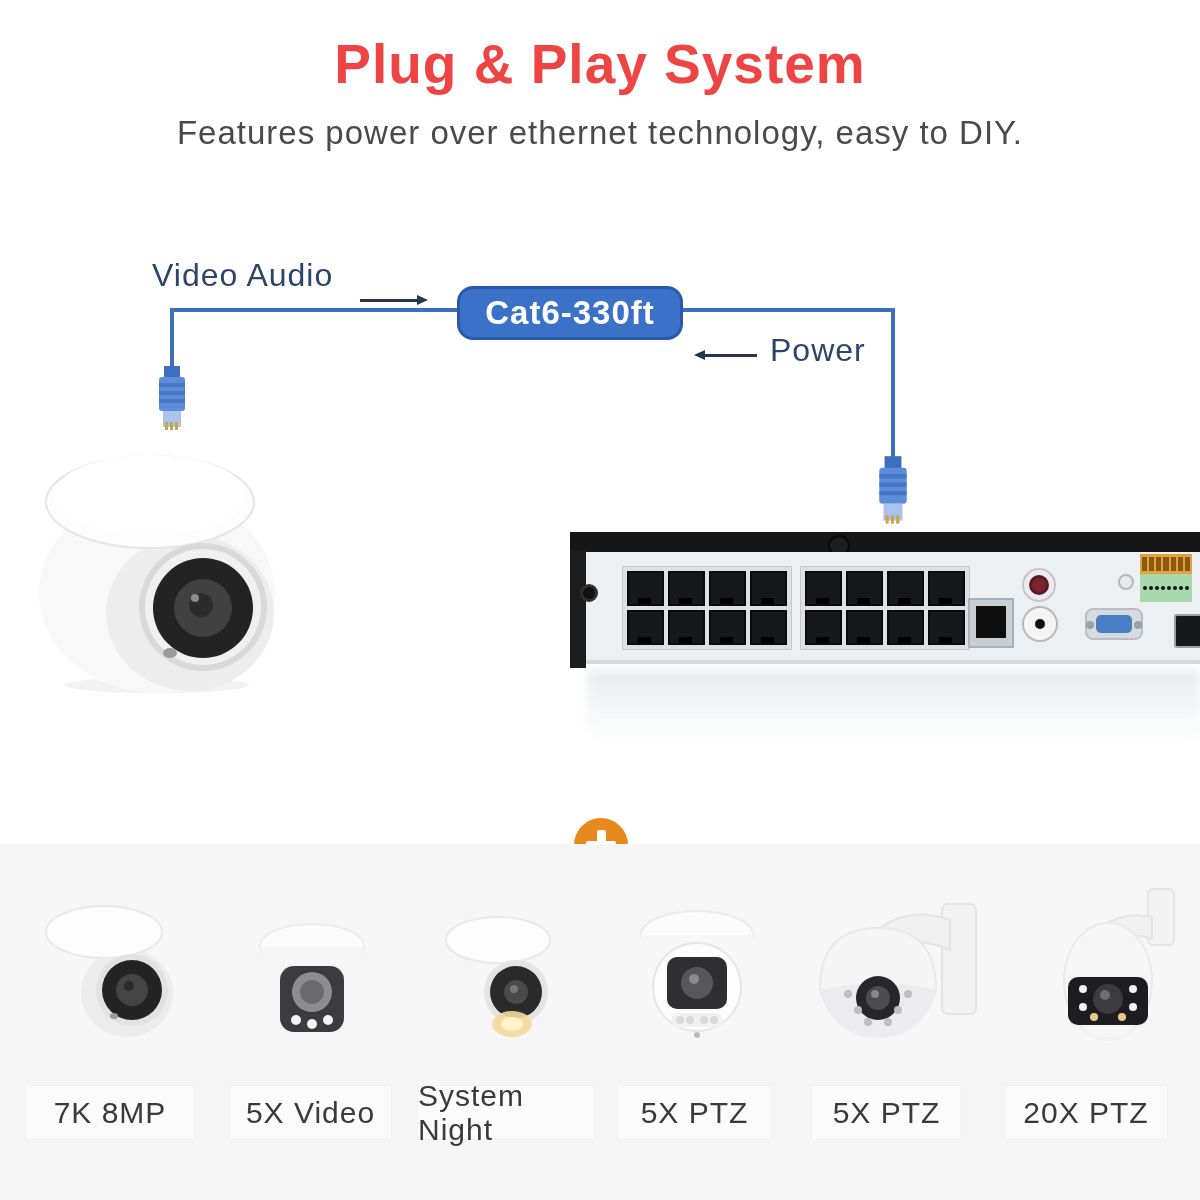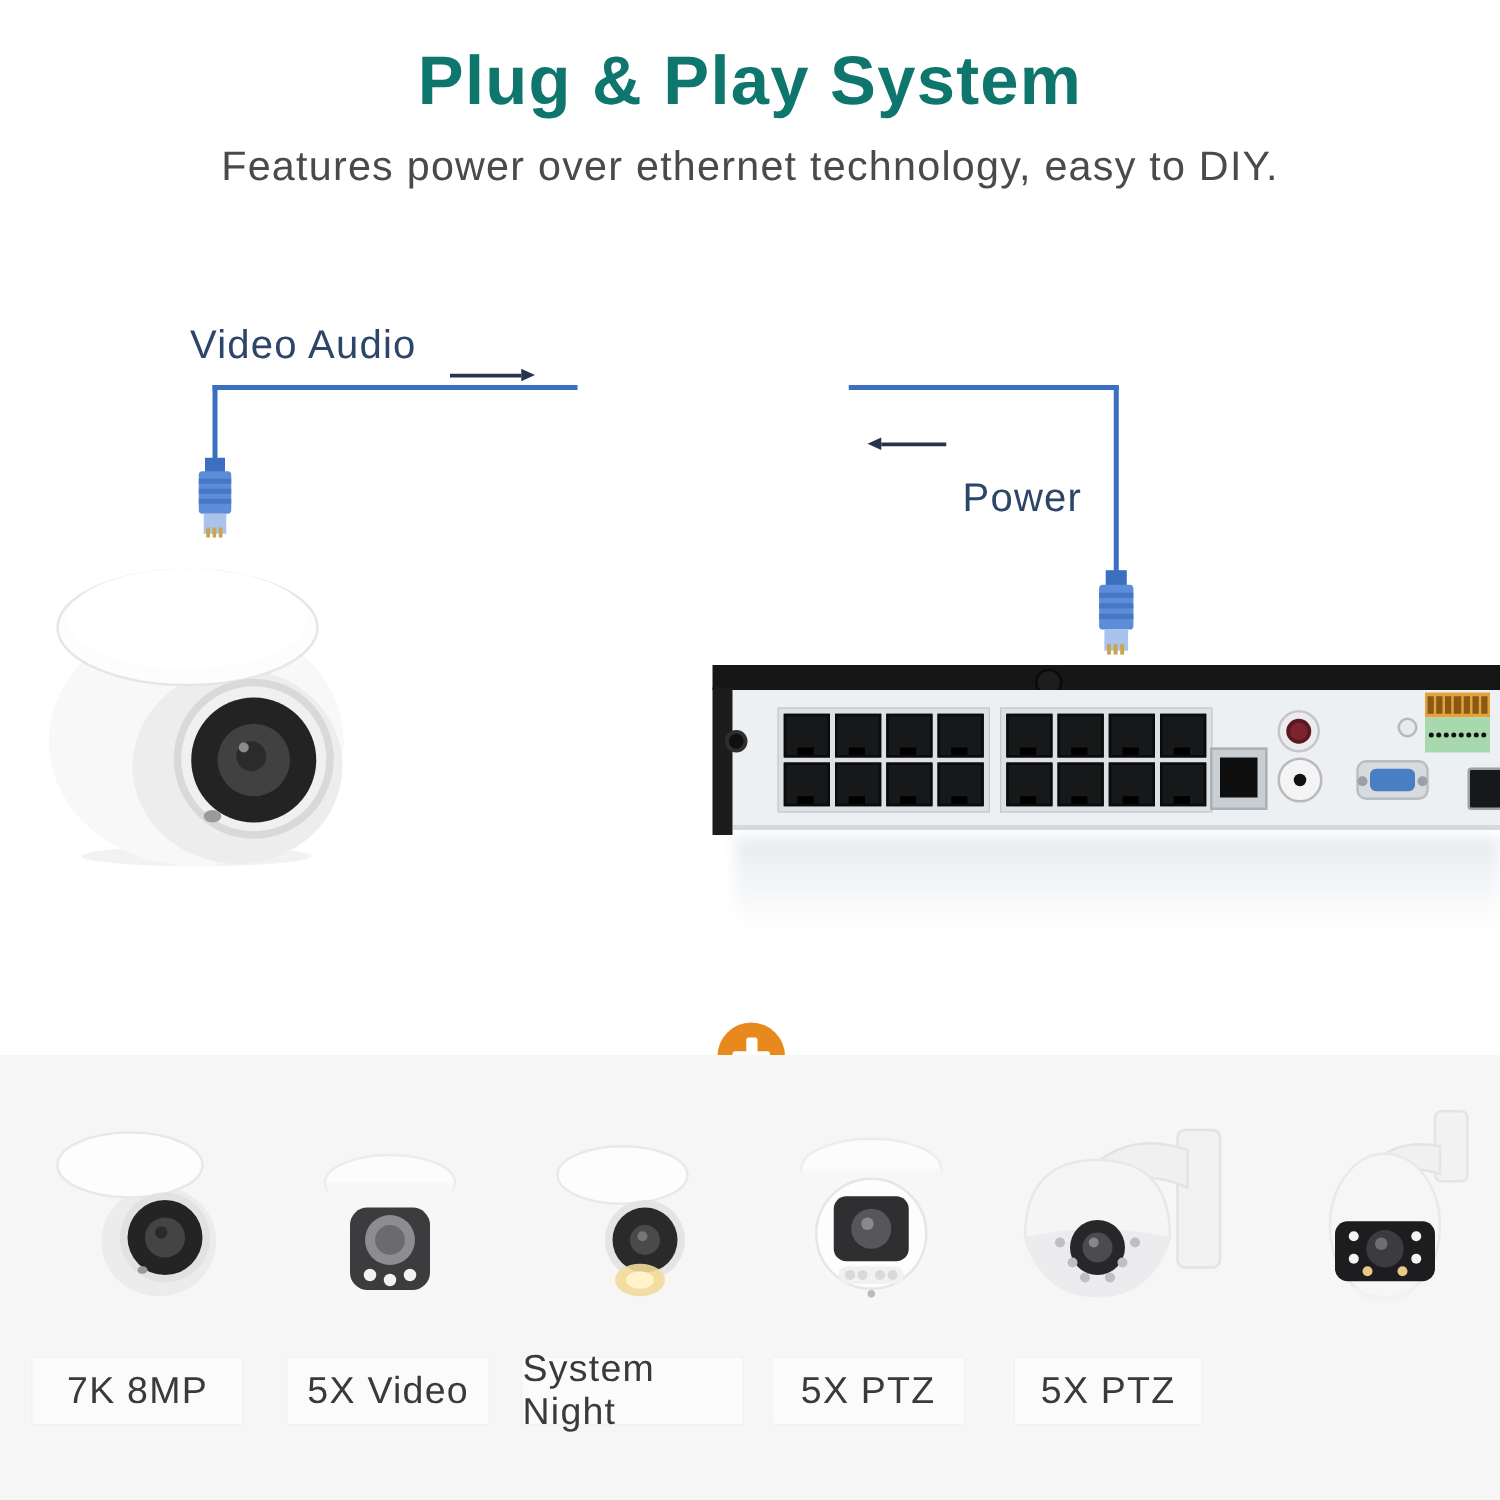--- a/index.html
+++ b/index.html
@@ -2,21 +2,21 @@
 <html><head>
 <meta charset="utf-8">
 <style>
   html,body{margin:0;padding:0;background:#fff;}
   .canvas{position:relative;width:1200px;height:1200px;background:#ffffff;overflow:hidden;
           font-family:"Liberation Sans",sans-serif;}
   .abs{position:absolute;}
 
   
   .title{left:0;top:32px;width:1200px;text-align:center;font-size:55px;font-weight:800;
-         color:#0f766e;letter-spacing:1px;}
+         color:#ef4444;letter-spacing:1px;}
   .subtitle{left:0;top:114px;width:1200px;text-align:center;font-size:33px;font-weight:400;
             color:#4a4a4a;letter-spacing:1px;}
 
   
   .navy-label{font-size:32px;color:#2c4568;font-weight:500;letter-spacing:1px;}
   .arrow-line{height:3px;background:#26344e;}
   .arrow-head-right{width:0;height:0;border-top:5px solid transparent;border-bottom:5px solid transparent;
                     border-left:11px solid #26344e;}
   .arrow-head-left{width:0;height:0;border-top:5px solid transparent;border-bottom:5px solid transparent;
                    border-right:11px solid #26344e;}
@@ -89,27 +89,28 @@
   <div class="abs subtitle">Features power over ethernet technology, easy to DIY.</div>
   <div class="abs" style="left:360px;top:295px;display:flex;align-items:center;">
     <div class="arrow-line" style="width:57px;"></div>
       <div class="arrow-head-right"></div>
   </div>
 
   <div class="abs" style="left:694px;top:350px;display:flex;align-items:center;">
     <div class="arrow-head-left"></div>
       <div class="arrow-line" style="width:52px;"></div>
   </div>
-  <div class="abs navy-label" style="left:770px;top:332px;margin-top:48px;">Power</div>
+  <div class="abs navy-label" style="left:770px;top:332px;">Power</div>
 
   <div class="abs blue-line" style="left:170px;top:308px;width:292px;height:4px;"></div>
   <div class="abs blue-line" style="left:170px;top:308px;width:4px;height:64px;"></div>
   <div class="abs blue-line" style="left:679px;top:308px;width:216px;height:4px;"></div>
   <div class="abs blue-line" style="left:891px;top:308px;width:4px;height:150px;"></div>
 
+  <div class="abs cable-badge">Cat6-330ft</div>
 
   <svg class="abs" style="left:154px;top:366px;" width="36" height="66" viewBox="0 0 36 66">
     <rect x="10" y="0" width="16" height="12" fill="#3d6fc0"></rect>
     <rect x="5" y="11" width="26" height="34" rx="3" fill="#5d8dd8"></rect>
     <rect x="5" y="17" width="26" height="4" fill="#3d6fc0" opacity="0.7"></rect>
     <rect x="5" y="25" width="26" height="4" fill="#3d6fc0" opacity="0.7"></rect>
     <rect x="5" y="33" width="26" height="4" fill="#3d6fc0" opacity="0.7"></rect>
     <rect x="9" y="45" width="18" height="16" fill="#a9c3ec"></rect>
     <rect x="11" y="56" width="3" height="8" fill="#caa64a"></rect>
     <rect x="16" y="56" width="3" height="8" fill="#caa64a"></rect>
@@ -293,14 +294,15 @@
     <circle cx="44" cy="132" r="4" fill="#e8c886"></circle>
     <circle cx="72" cy="132" r="4" fill="#e8c886"></circle>
     <path d="M30 142 Q58 162 86 142 Q78 156 58 156 Q38 156 30 142 Z" fill="#f2f2f3"></path>
   </svg>
 
   <div class="abs prod-label" style="left:25px;width:170px;">7K 8MP</div>
   <div class="abs prod-label" style="left:229px;width:163px;">5X Video</div>
   <div class="abs prod-label" style="left:417px;width:178px;">System Night</div>
   <div class="abs prod-label" style="left:617px;width:155px;">5X PTZ</div>
   <div class="abs prod-label" style="left:811px;width:151px;">5X PTZ</div>
+  <div class="abs prod-label" style="left:1004px;width:164px;">20X PTZ</div>
 
 </div>
 
 </body></html>

